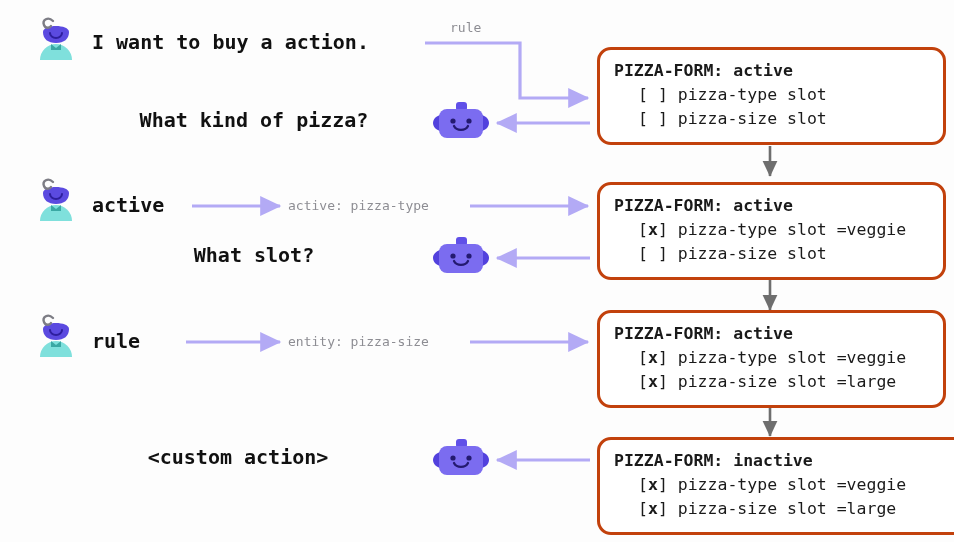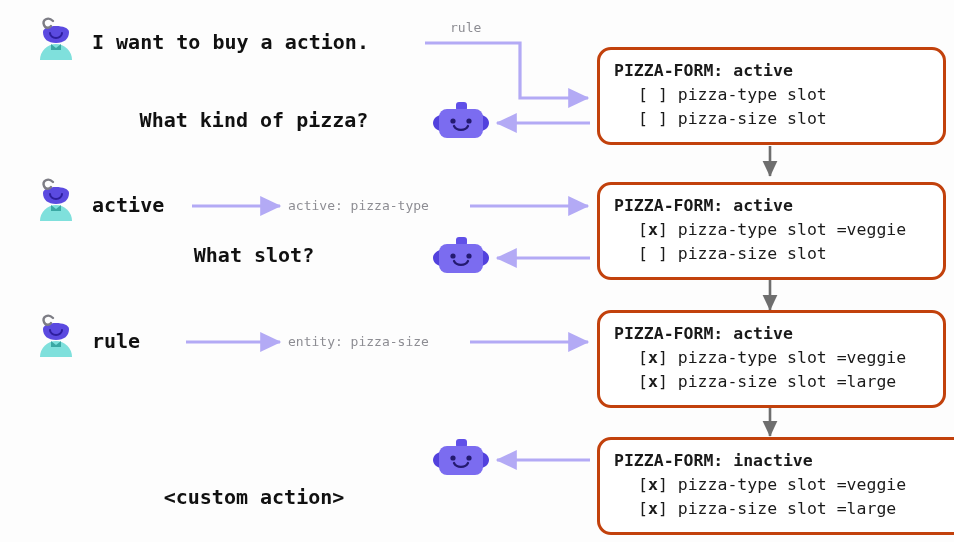--- a/index.html
+++ b/index.html
@@ -220,21 +220,21 @@
     <div class="state-line slot-line"><span>[</span><span class="mark">x</span><span>] pizza-type slot =veggie</span></div>
     <div class="state-line slot-line"><span>[</span><span class="mark">x</span><span>] pizza-size slot =large</span></div>
   </div>
 
   <div class="state-box" style="left:597px; top:437px; width:399px; height:98px;">
     <div class="state-line state-title">PIZZA-FORM: inactive</div>
     <div class="state-line slot-line"><span>[</span><span class="mark">x</span><span>] pizza-type slot =veggie</span></div>
     <div class="state-line slot-line"><span>[</span><span class="mark">x</span><span>] pizza-size slot =large</span></div>
   </div>
 
-  <div class="utterance right-aligned" style="left:80px; top:445px; width:348px;margin-top:40px;">&lt;custom action&gt;</div>
+  <div class="utterance right-aligned" style="left:64px; top:445px; width:348px;">&lt;custom action&gt;</div>
 
   <svg class="bot" style="left:431px; top:437px;" width="60" height="46" viewBox="0 0 60 46" xmlns="http://www.w3.org/2000/svg">
     <rect x="25" y="2" width="11" height="9" rx="3" fill="#6050e8"></rect>
     <path d="M2,23 c0,-6 7,-8 7,-8 l0,16 c0,0 -7,-2 -7,-8 z" fill="#5241dd"></path>
     <path d="M58,23 c0,-6 -7,-8 -7,-8 l0,16 c0,0 7,-2 7,-8 z" fill="#5241dd"></path>
     <rect x="8" y="9" width="44" height="29" rx="8" fill="#7b6cf0"></rect>
     <circle cx="22" cy="21" r="2.6" fill="#241a70"></circle>
     <circle cx="38" cy="21" r="2.6" fill="#241a70"></circle>
     <path d="M23,26 a7.5,6 0 0 0 14,0" fill="none" stroke="#241a70" stroke-width="2.3" stroke-linecap="round"></path>
   </svg>

